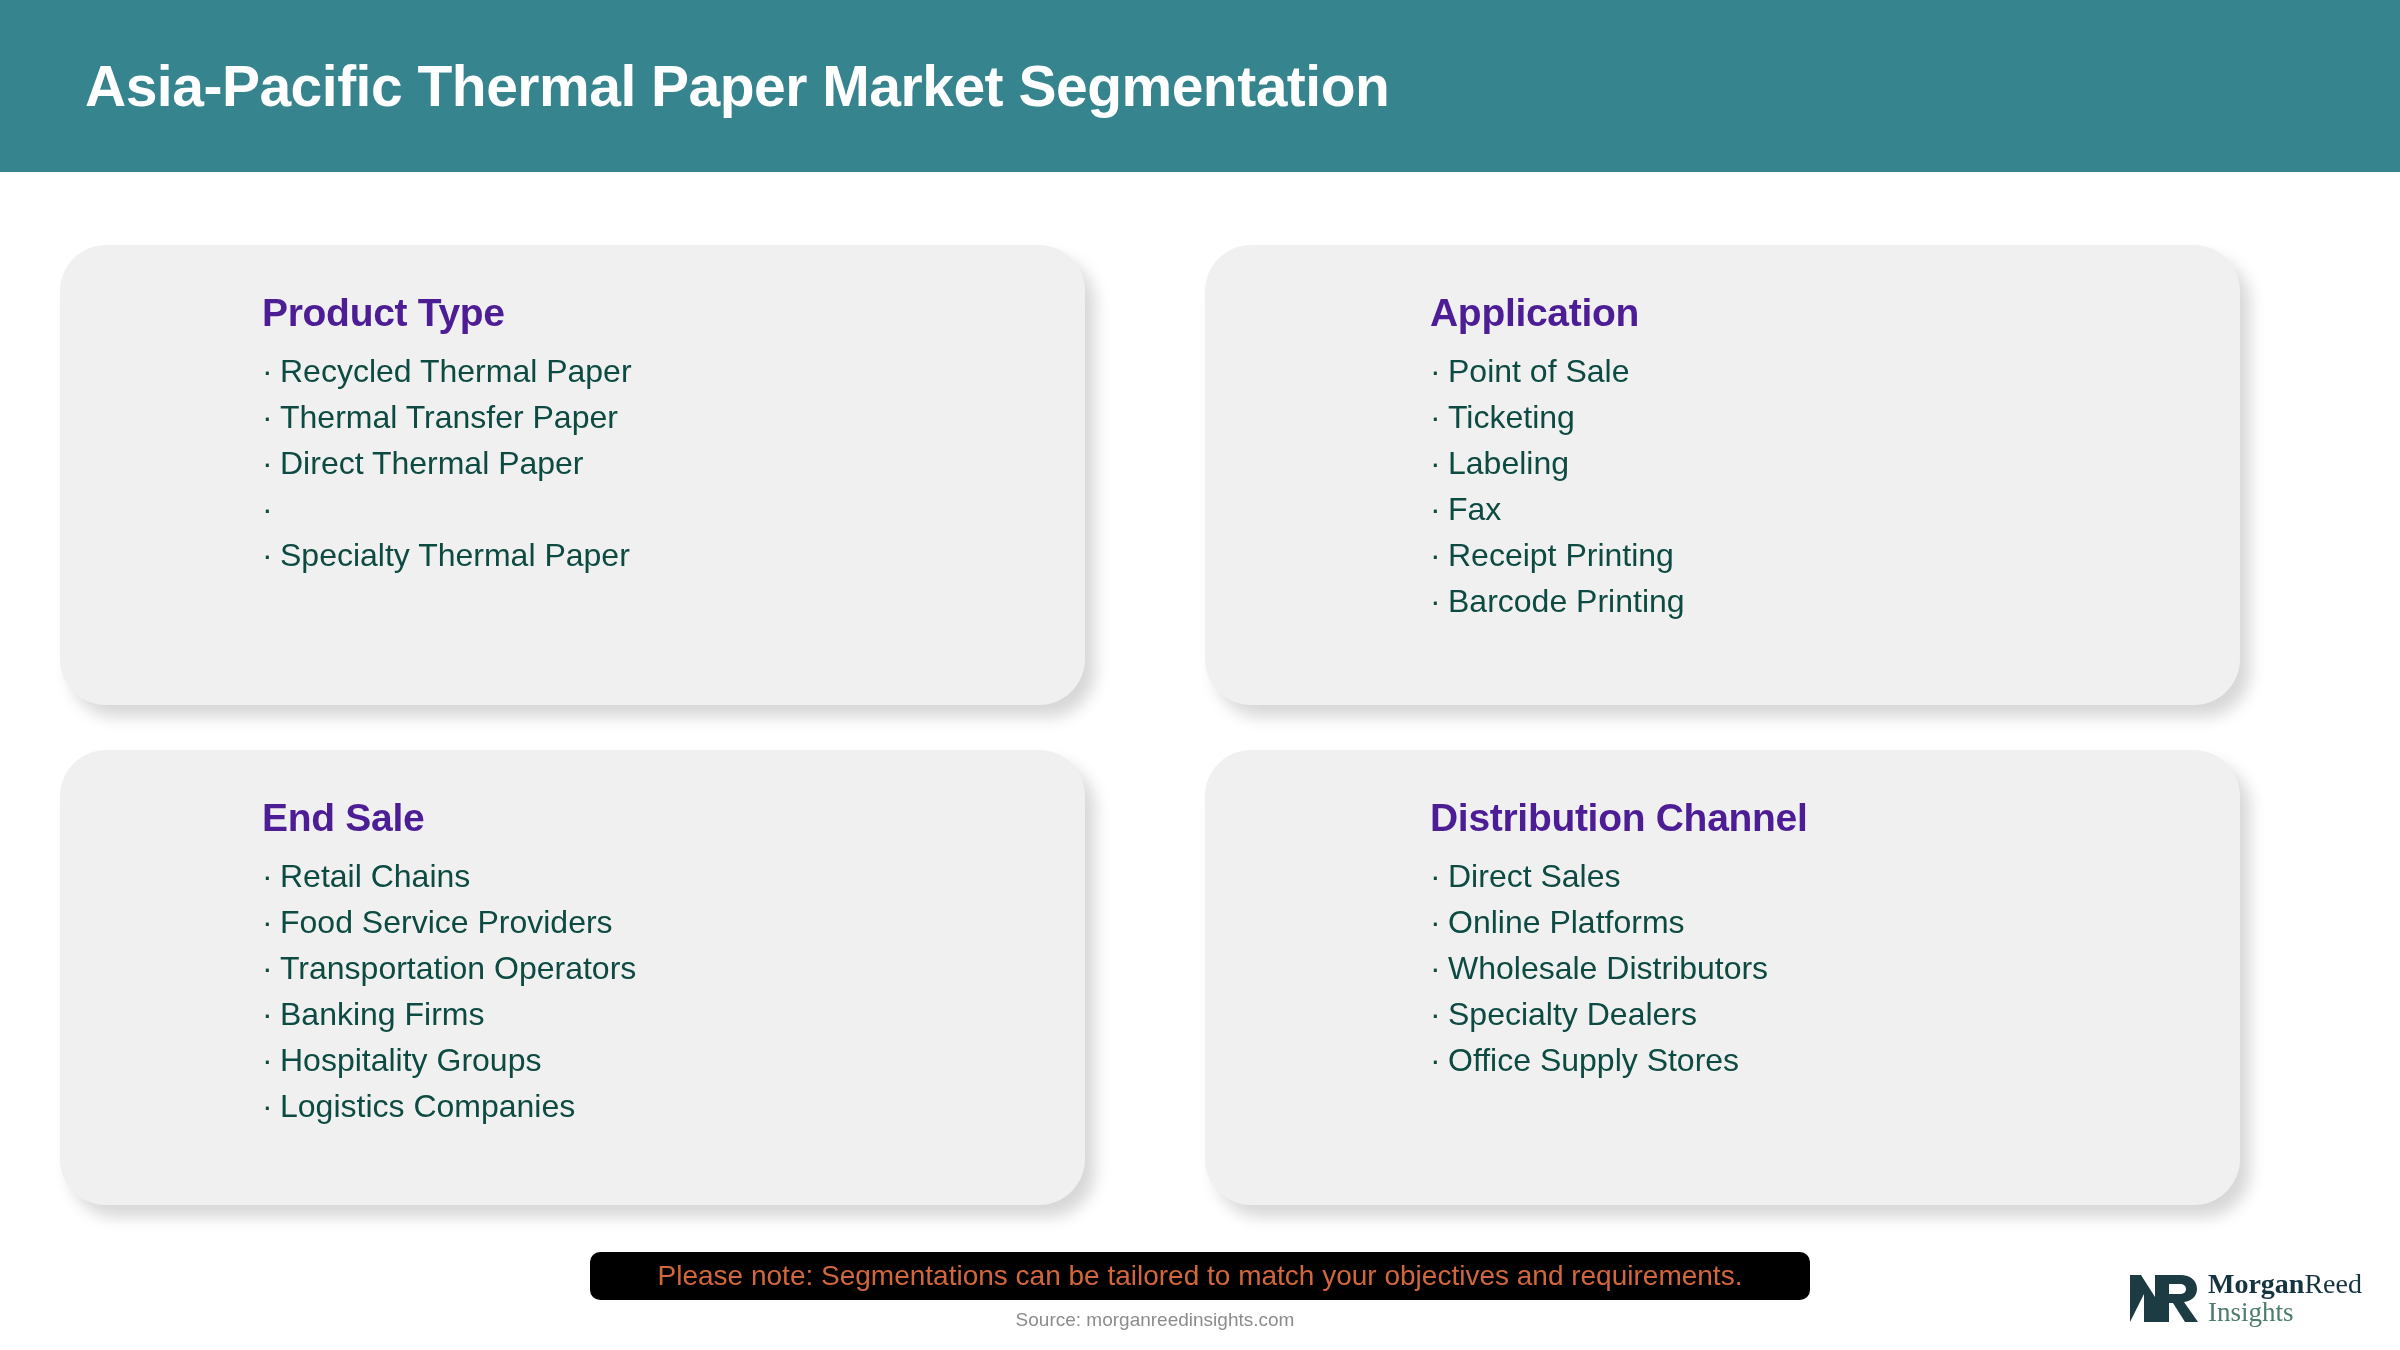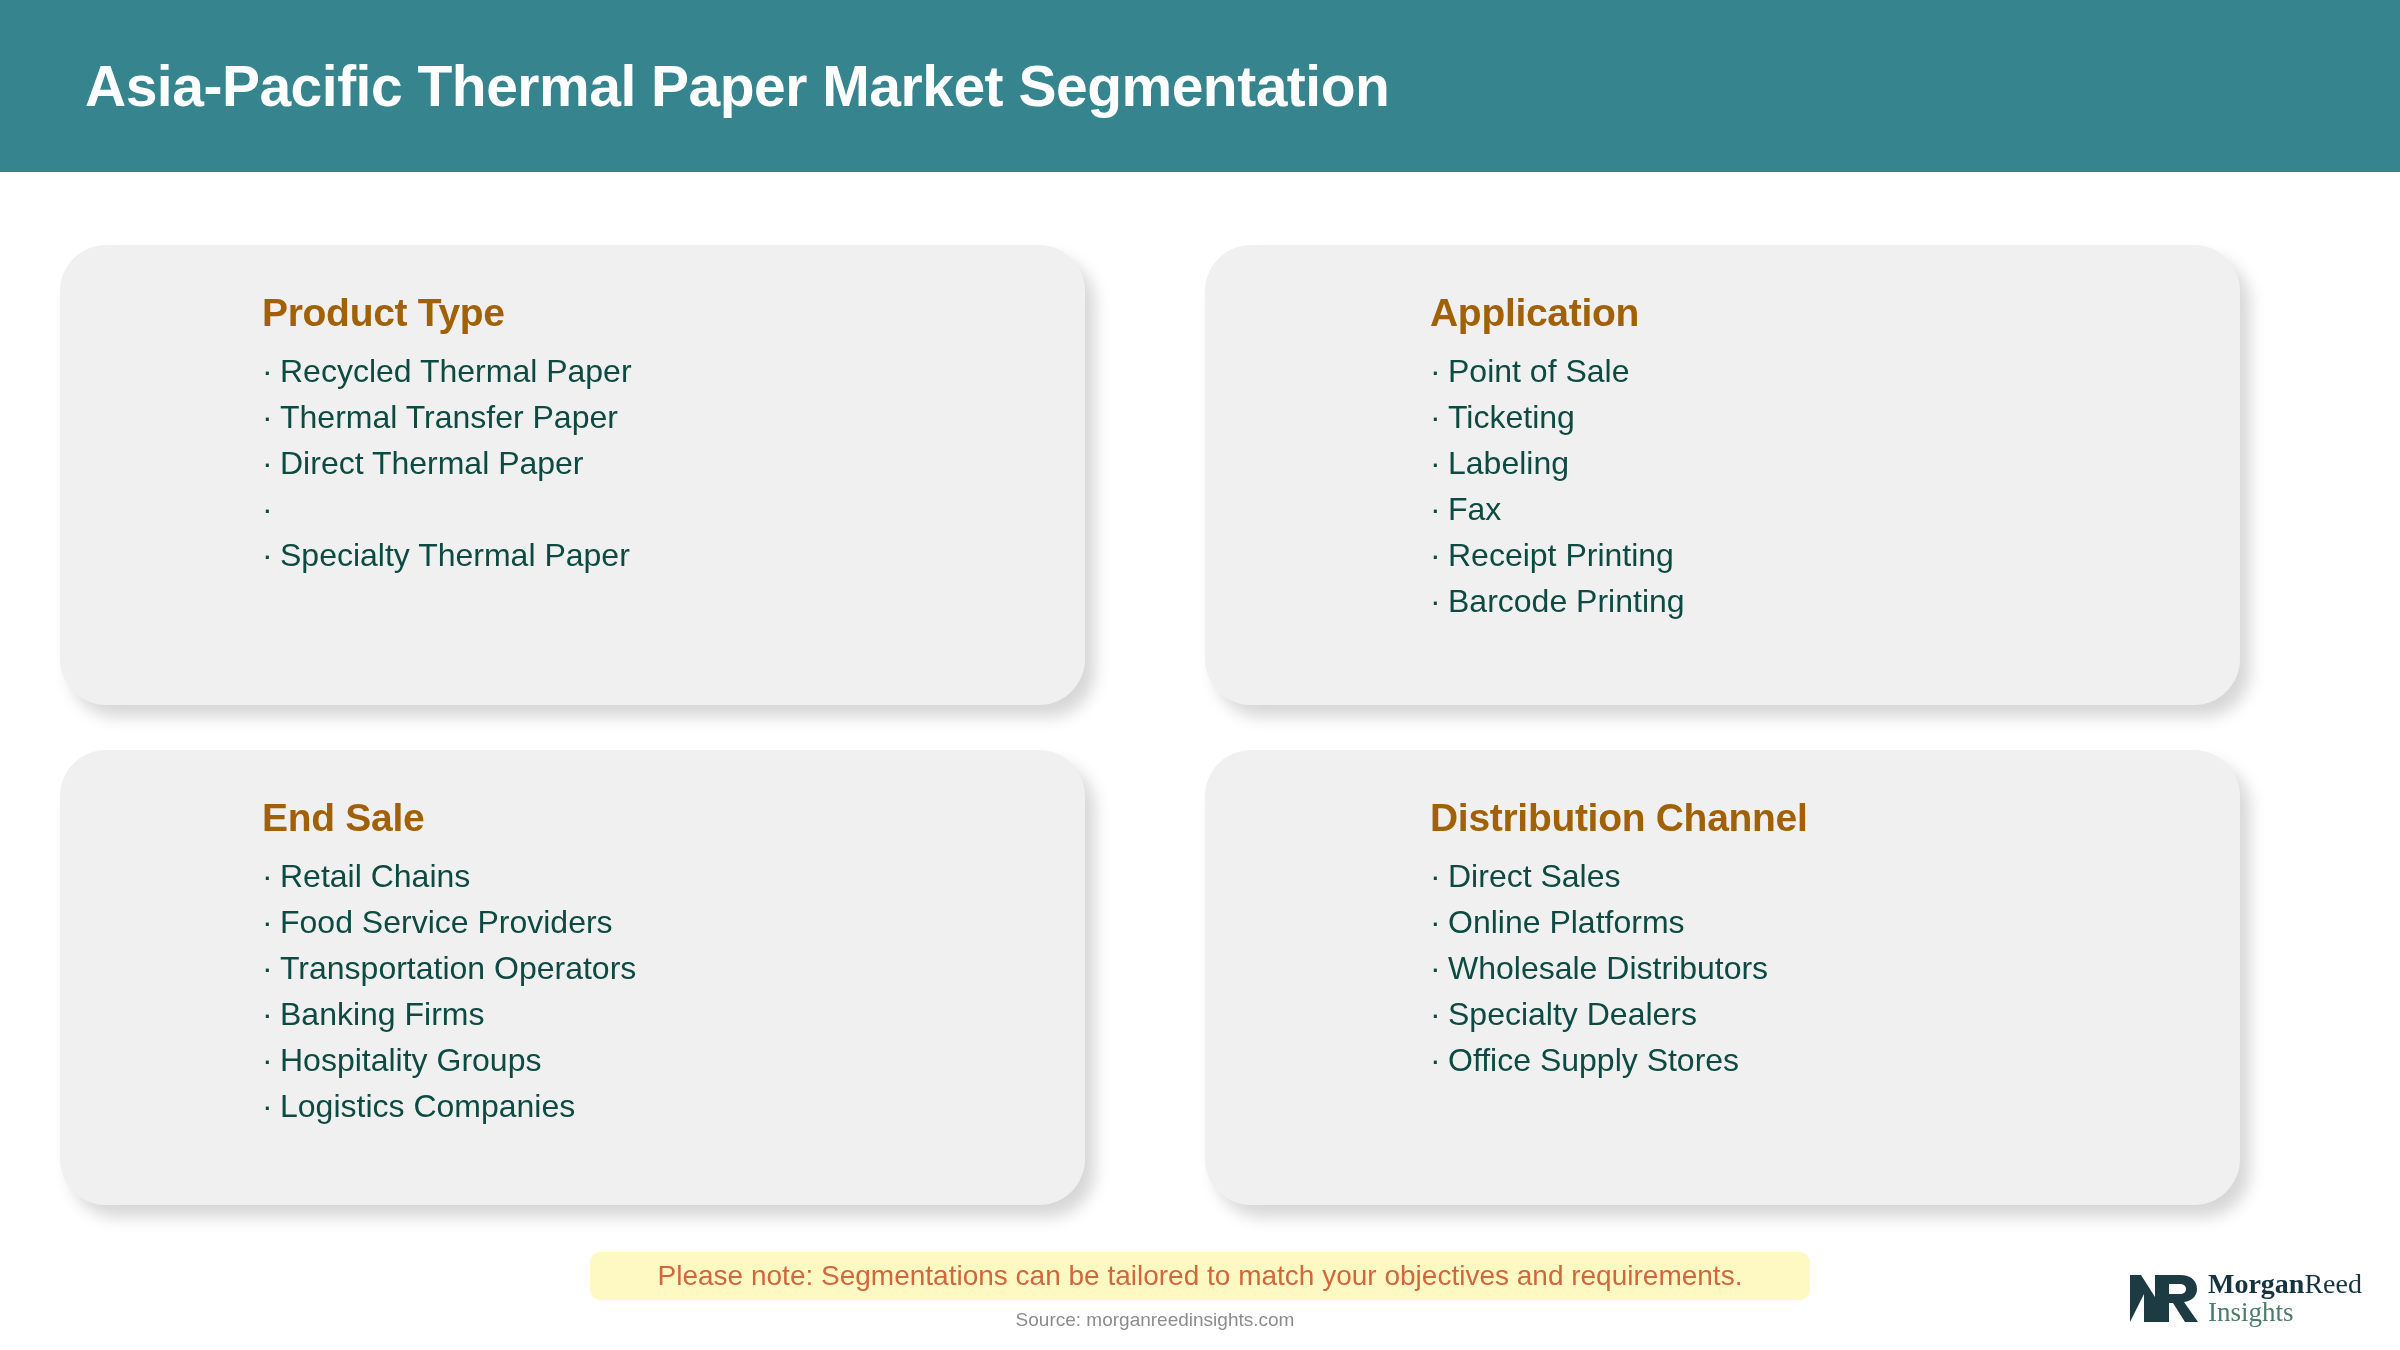--- a/index.html
+++ b/index.html
@@ -57,21 +57,21 @@
   .card-2 { left: 60px;   top: 578px; width: 1025px; height: 455px; }
   .card-3 { left: 1205px; top: 578px; width: 1035px; height: 455px; }
 
   .card-inner {
     padding-top: 48px;
   }
   .card-0 .card-inner, .card-2 .card-inner { padding-left: 202px; }
   .card-1 .card-inner, .card-3 .card-inner { padding-left: 225px; }
 
   .card-title {
-    color: #a16207;
+    color: #4c1d95;
     font-size: 39px;
     font-weight: bold;
     line-height: 1.0;
     margin-bottom: 16px;
     letter-spacing: -0.3px;
     white-space: nowrap;
   }
   .card-list {
     list-style: none;
     margin: 0;
@@ -100,21 +100,21 @@
     top: 1232px;
     width: 2400px;
     height: 118px;
   }
   .note-pill {
     position: absolute;
     left: 590px;
     top: 20px;
     width: 1220px;
     height: 48px;
-    background: #fef9c3;
+    background: #000000;
     border-radius: 10px;
     display: flex;
     align-items: center;
     justify-content: center;
     box-sizing: border-box;
   }
   .note-text {
     color: #d2663c;
     font-size: 28px;
     line-height: 1;

